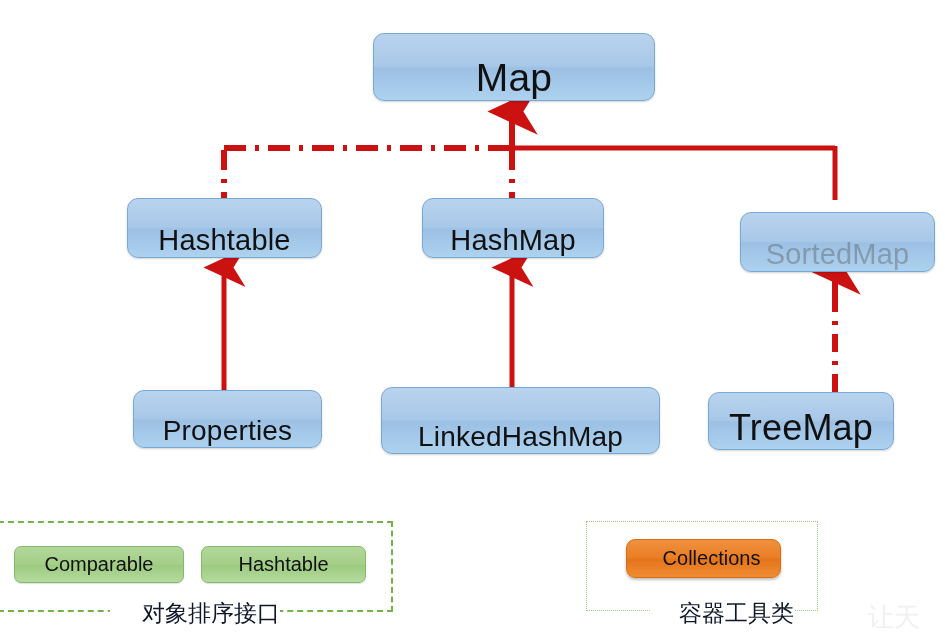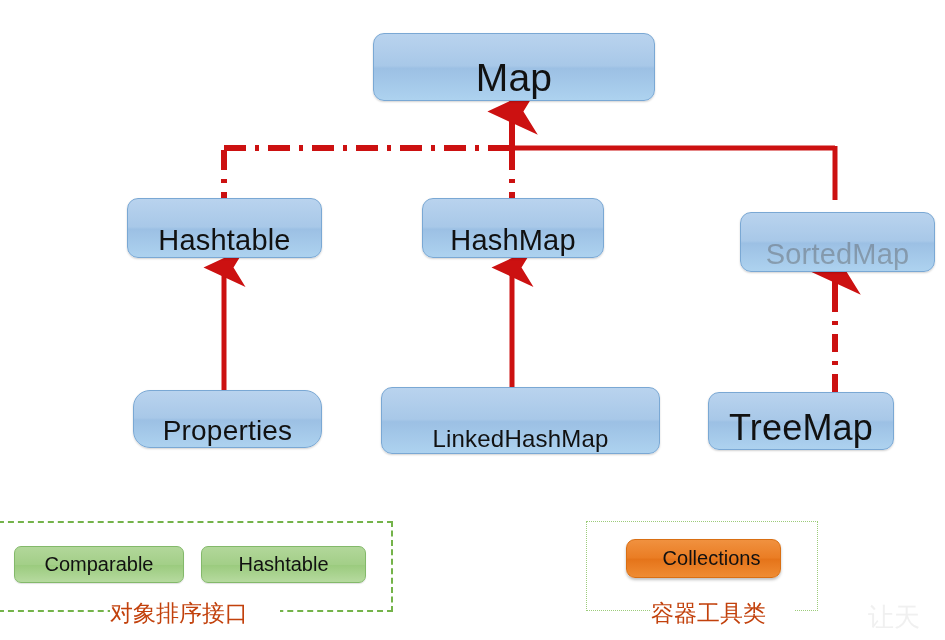--- a/index.html
+++ b/index.html
@@ -59,22 +59,22 @@
     box-sizing: border-box;
   }
   .legend-panel.dashed {
     border: 2px dashed #74b34a;
   }
   .legend-panel.dotted {
     border: 1px dotted #9ccc7a;
   }
   .legend-caption {
     position: absolute;
-    text-align: left;
-    color: #c2410c;
+    text-align: right;
+    color: #0f172a;
     background: #ffffff;
     white-space: nowrap;
     font-family: "DejaVu Sans", sans-serif;
   }
 
   .chip {
     position: absolute;
     box-sizing: border-box;
     display: flex;
     align-items: center;
@@ -147,25 +147,25 @@
   </div>
 
   <div class="node" style="left:422px; top:198px; width:182px; height:60px; font-size:29px;">
     <span>HashMap</span>
   </div>
 
   <div class="node faded" style="left:740px; top:198px; width:195px; height:60px; font-size:29px;">
     <span>SortedMap</span>
   </div>
 
-  <div class="node" style="left:133px; top:390px; width:189px; height:58px; font-size:28px;border-radius:17px;">
+  <div class="node" style="left:133px; top:390px; width:189px; height:58px; font-size:28px;">
     <span>Properties</span>
   </div>
 
-  <div class="node" style="left:381px; top:387px; width:279px; height:67px; font-size:24px;">
+  <div class="node" style="left:381px; top:387px; width:279px; height:67px; font-size:28px;">
     <span>LinkedHashMap</span>
   </div>
 
   <div class="node" style="left:708px; top:392px; width:186px; height:58px; font-size:36px;">
     <span>TreeMap</span>
   </div>
 
   <div class="legend-panel dashed" style="left:-12px; top:521px; width:405px; height:91px;"></div>
 
   <div class="chip green" style="left:14px; top:546px; width:170px; height:37px; font-size:20px;">

